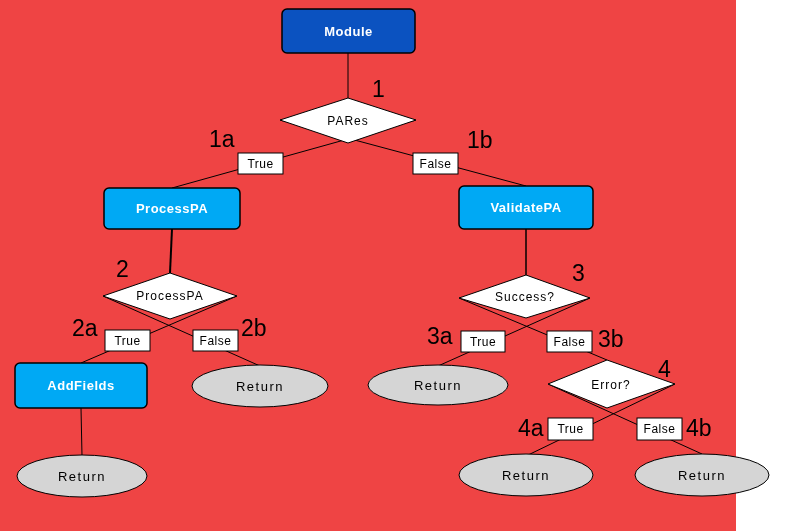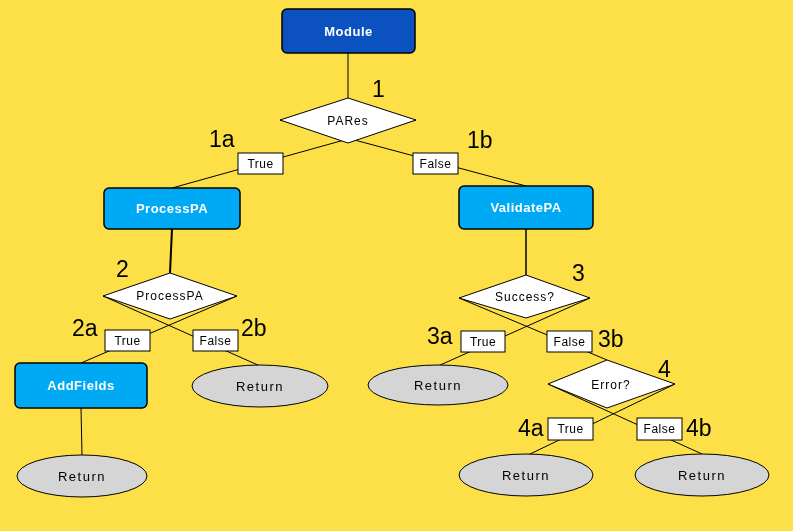--- a/index.html
+++ b/index.html
@@ -1,16 +1,16 @@
 <!DOCTYPE html>
 <html><head>
 <meta charset="utf-8">
 <style>
   html,body{margin:0;padding:0;background:#ffffff;}
-  .stage{width:793px;height:531px;position:relative;background:#fde047;}
+  .stage{width:736px;height:531px;position:relative;background:#ef4444;}
   svg{display:block;}
   text{font-family:"Liberation Sans","DejaVu Sans",sans-serif;fill:#000000;}
   .node-label{font-size:13px;font-weight:bold;fill:#ffffff;letter-spacing:0.5px;text-anchor:middle;}
   .diamond-label{font-size:12px;letter-spacing:1px;text-anchor:middle;}
   .return-label{font-size:13px;letter-spacing:1.5px;text-anchor:middle;}
   .tf-label{font-size:12px;letter-spacing:0.5px;text-anchor:middle;}
   .step-num{font-size:23px;font-weight:400;text-anchor:start;}
   .proc-rect{stroke:#000000;stroke-width:1.5;}
   .diamond{fill:#ffffff;stroke:#000000;stroke-width:1;}
   .terminator{stroke:#000000;stroke-width:1;}

